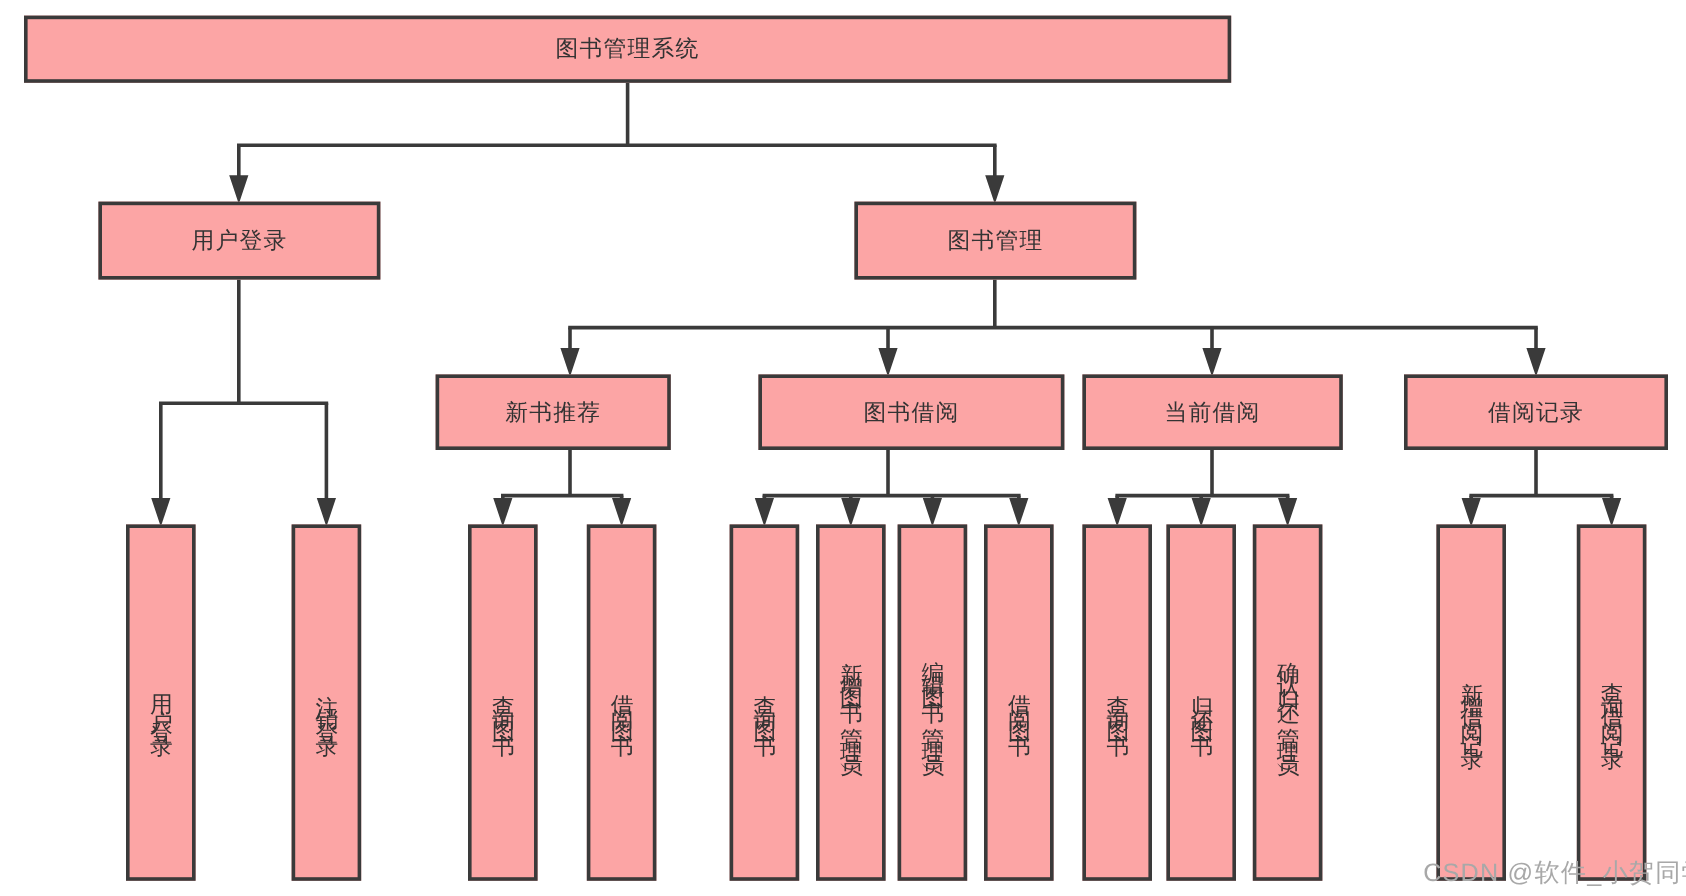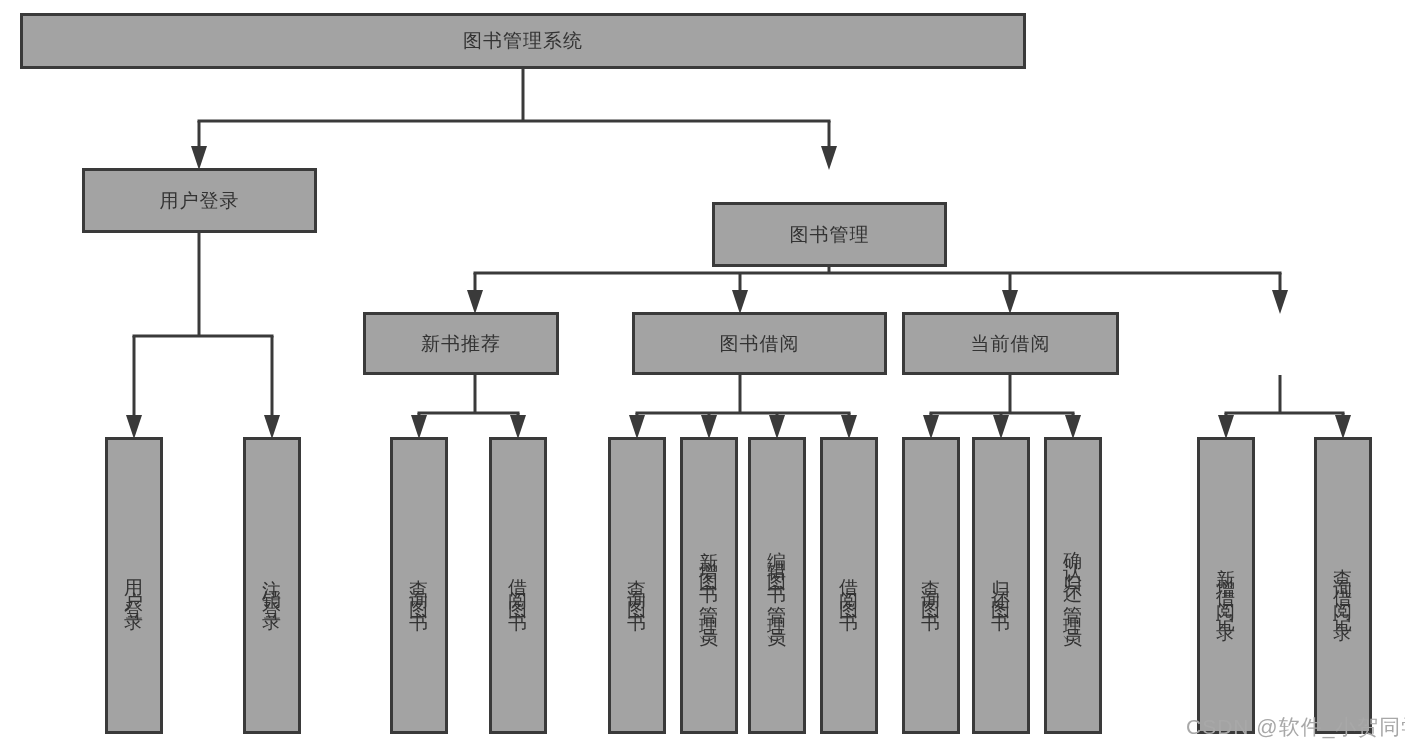--- a/index.html
+++ b/index.html
@@ -13,21 +13,21 @@
   }
   #connectors {
     position: absolute;
     left: 0; top: 0;
     width: 1405px; height: 747px;
   }
   .node {
     position: absolute;
     box-sizing: border-box;
     border: 3px solid #3a3a3a;
-    background: #a3a3a3;
+    background: #fca5a5;
     display: flex;
     align-items: center;
     justify-content: center;
     color: #333333;
     font-size: 19px;
     letter-spacing: 1px;
     text-align: center;
   }
   .leaf {
     top: 437px;
@@ -132,33 +132,36 @@
     </g>
   </svg>
 
   <div class="node" style="left:20px; top:13px; width:1006px; height:56px;">
     <span>图书管理系统</span>
   </div>
 
   <div class="node" style="left:82px; top:168px; width:235px; height:65px;">
     <span>用户登录</span>
   </div>
-  <div class="node" style="left:712px; top:168px; width:235px; height:65px;margin-top:34px;">
+  <div class="node" style="left:712px; top:168px; width:235px; height:65px;">
     <span>图书管理</span>
   </div>
 
   <div class="node" style="left:363px; top:312px; width:196px; height:63px;">
     <span>新书推荐</span>
   </div>
   <div class="node" style="left:632px; top:312px; width:255px; height:63px;">
     <span>图书借阅</span>
   </div>
   <div class="node" style="left:902px; top:312px; width:217px; height:63px;text-align:right;">
     <span>当前借阅</span>
   </div>
+  <div class="node" style="left:1170px; top:312px; width:220px; height:63px;">
+    <span>借阅记录</span>
+  </div>
 
   <div class="node leaf" style="left:105px;">
     <span class="vtext">用户登录</span>
   </div>
   <div class="node leaf" style="left:243px;">
     <span class="vtext">注销登录</span>
   </div>
 
   <div class="node leaf" style="left:390px;">
     <span class="vtext">查询图书</span>

